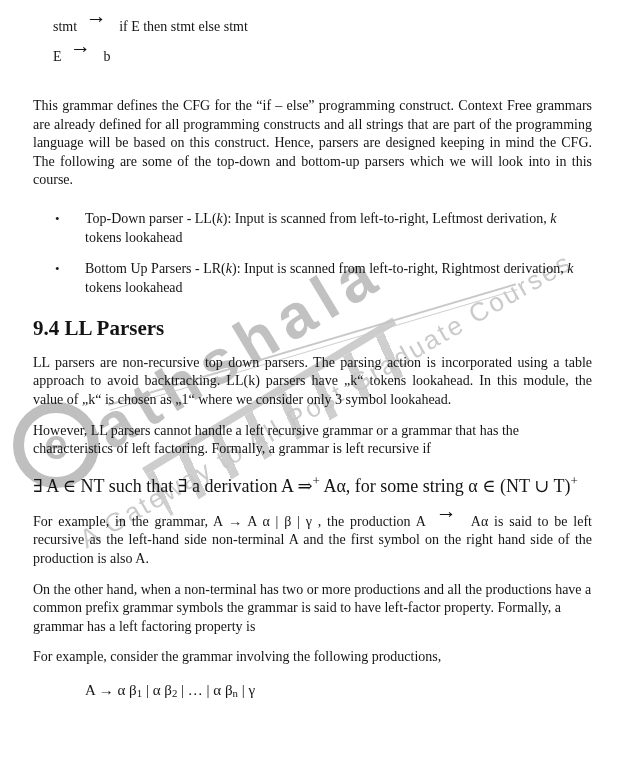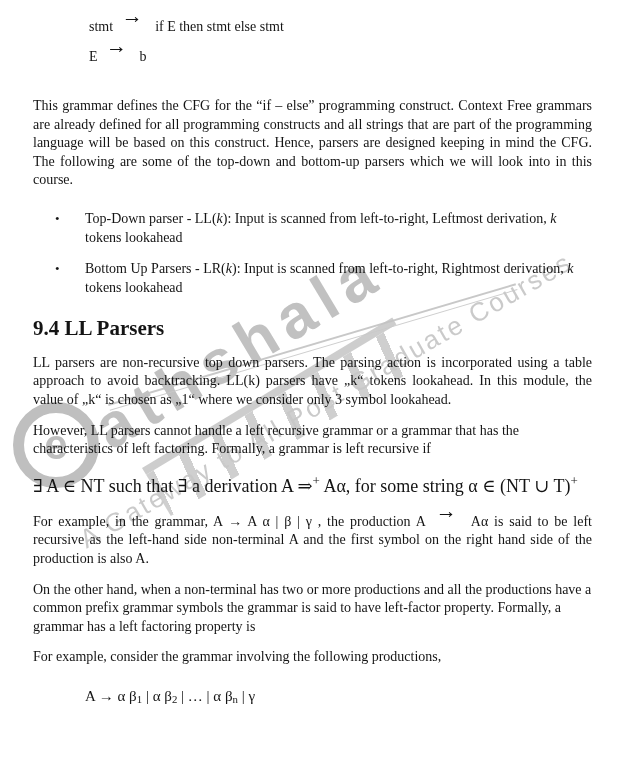--- a/index.html
+++ b/index.html
@@ -41,39 +41,39 @@
   }
   .wm-tagline{
     position:absolute;left:82px;top:528px;
     transform:rotate(-30deg);transform-origin:0 50%;
     font-family:"Liberation Sans","DejaVu Sans",sans-serif;
     font-size:26px;letter-spacing:2.5px;color:#c8c8c8;
     white-space:nowrap;line-height:1;opacity:.95;
   }
   
   .content{position:relative;z-index:1;padding:10px 33px 0 33px;font-size:14px;}
-  .grammar{margin-left:56px;margin-top:2px;}
+  .grammar{margin-left:20px;margin-top:2px;}
   .gline{line-height:30px;white-space:nowrap;}
   sup.a{
     font-weight:bold;font-size:1.5em;line-height:0;
     vertical-align:0.38em;margin:0 9px 0 5px;
   }
   sup.p{font-size:0.72em;line-height:0;vertical-align:0.55em;}
   sub{font-size:0.72em;line-height:0;vertical-align:-0.2em;}
   p{margin:12px 0 0;line-height:1.33;}
   p.j{text-align:justify;}
   p.first{margin-top:25px;font-family:Liberation Serif, serif;}
   .bullets{margin:20px 0 0;padding:0;list-style:none;}
   .bullets li{display:flex;margin-top:13px;padding-left:22px;line-height:1.33;}
   .bullets li:first-child{margin-top:0;}
   .bullets .dot{flex:0 0 30px;font-size:13px;}
   .bullets .btext{flex:1;padding-right:2px;}
   h2{margin:19px 0 0;font-size:21px;font-weight:bold;line-height:1.2;}
   .formula{margin:14px 0 0;font-size:18px;line-height:1.45;}
-  .formula.indented{margin-left:52px;margin-top:19px;font-size:15px;}
+  .formula.indented{margin-left:52px;margin-top:13px;font-size:15px;}
 </style>
 </head>
 <body>
 
 <div class="page">
 
   <div class="watermark">
     <div class="wm-circle">
       <span>e</span>
     </div>

